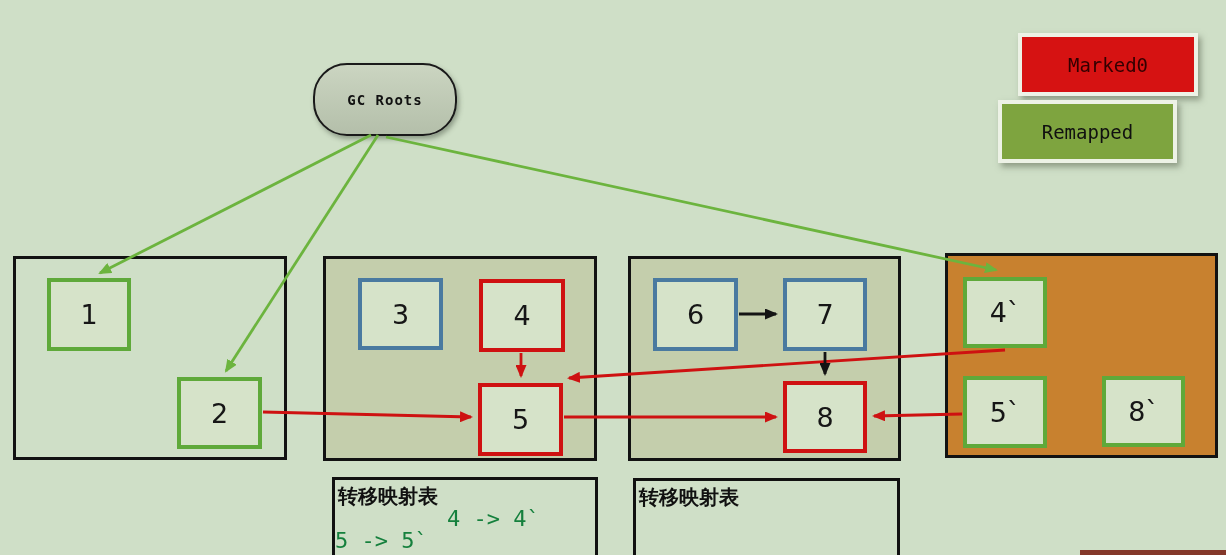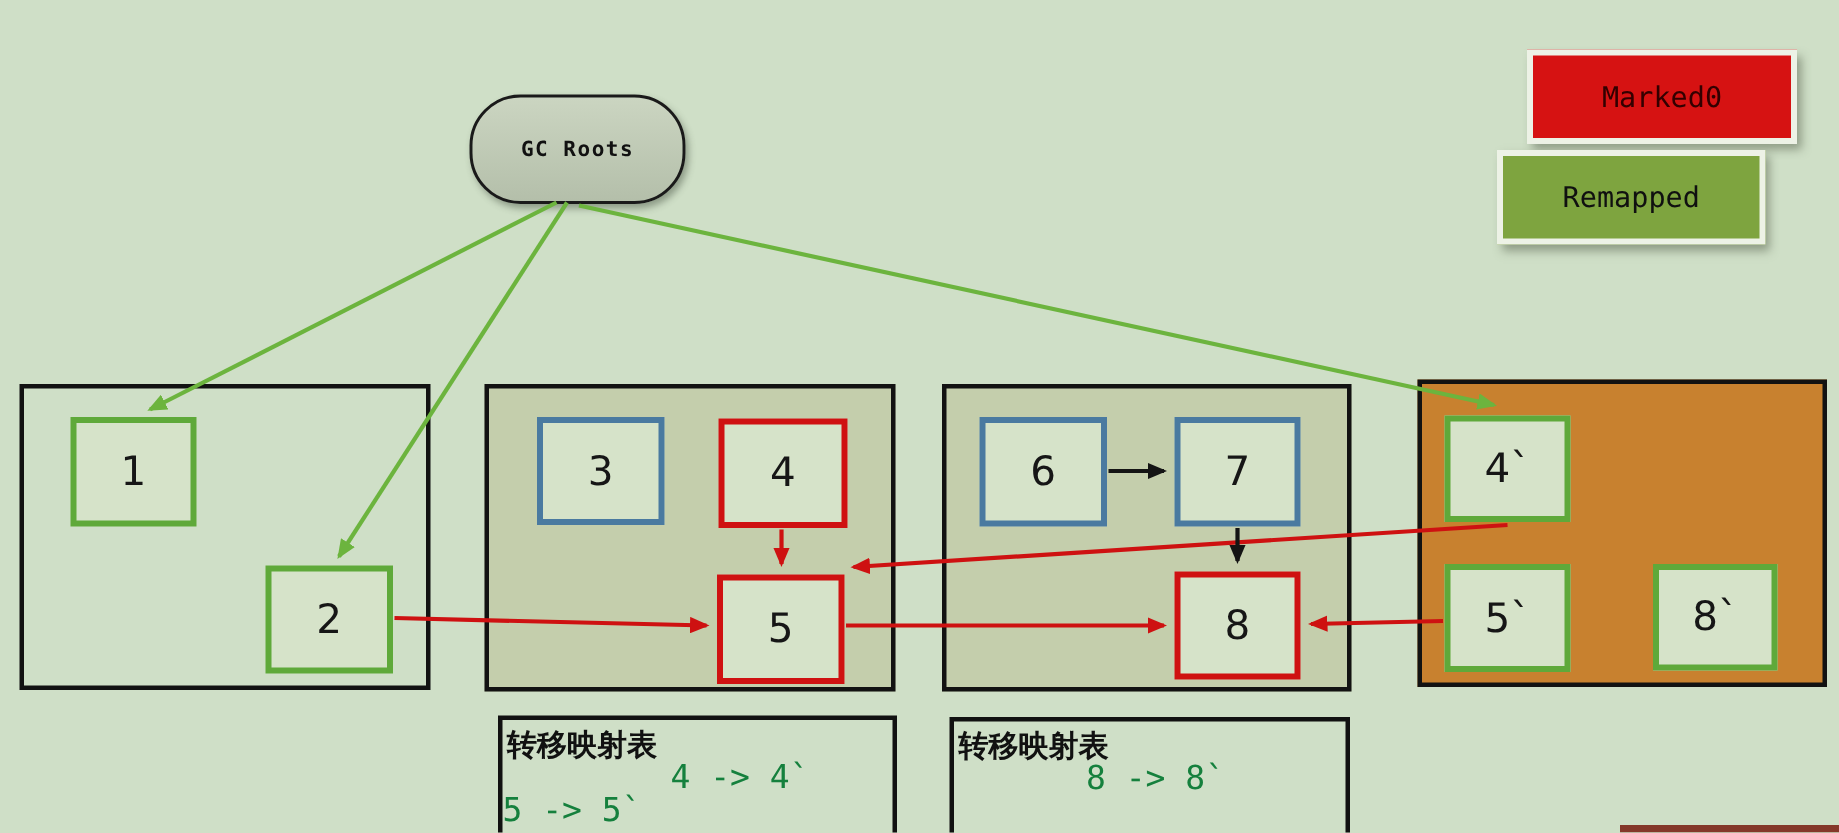--- a/index.html
+++ b/index.html
@@ -79,18 +79,17 @@
       <div class="legend-box" style="left: 998px; top: 100px; width: 171px; height: 55px; background: rgb(126, 164, 63); color: rgb(16, 16, 16);">Remapped</div>
     </div>
   <div id="tables-layer">
       <div class="map-table" style="left: 332px; top: 477px; width: 266px; height: 95px;">
         <span class="title">转移映射表</span>
         <span class="entry" style="padding-left: 112px;">4 -&gt; 4`</span>
         <span class="entry" style="">5 -&gt; 5`</span>
       </div>
       <div class="map-table" style="left: 633px; top: 478px; width: 267px; height: 94px;">
         <span class="title">转移映射表</span>
-        <span class="entry" style="padding-left: 88px;">8 -&gt; 8`</span>
       </div>
     </div>
 
   <div class="strip" style="left: 1080px; top: 550px; width: 146px; height: 5px; background: rgb(132, 56, 42);"></div>
 </div>
 
 </body></html>

